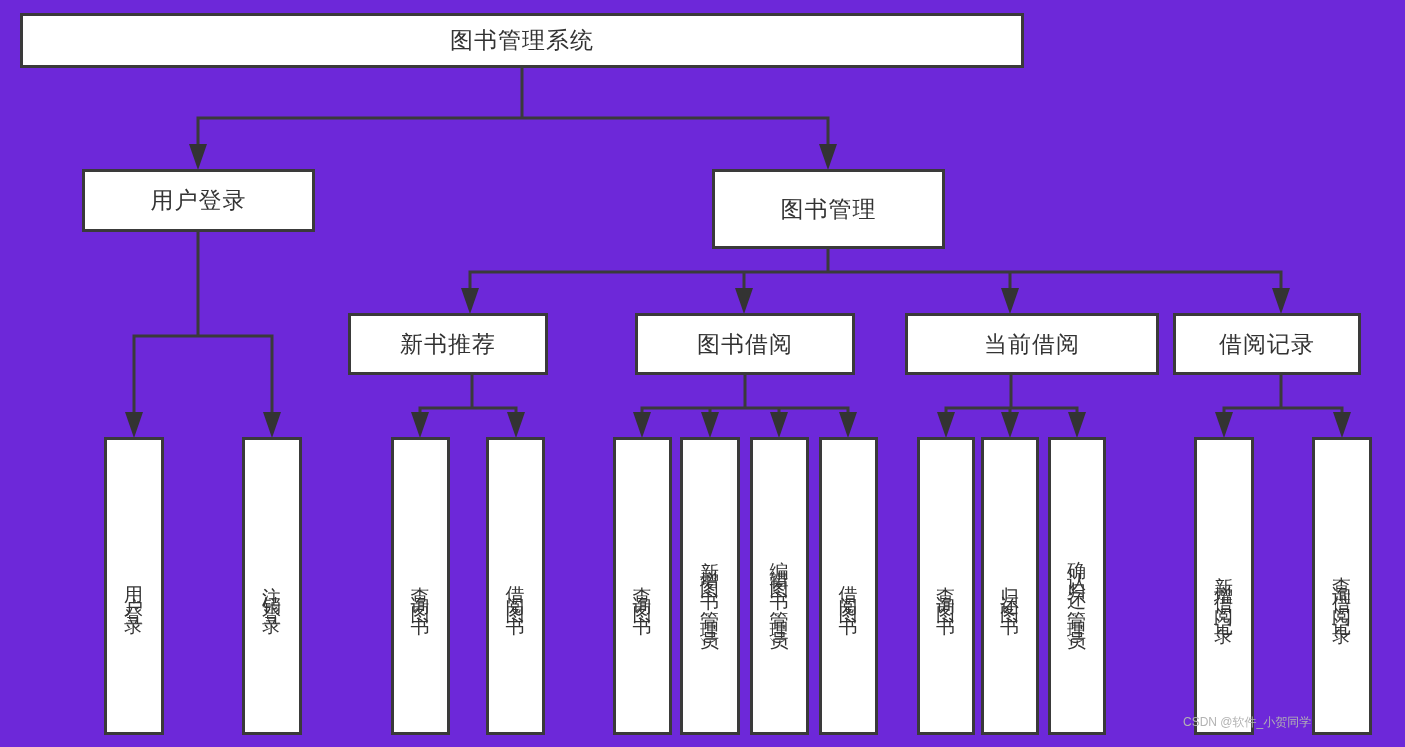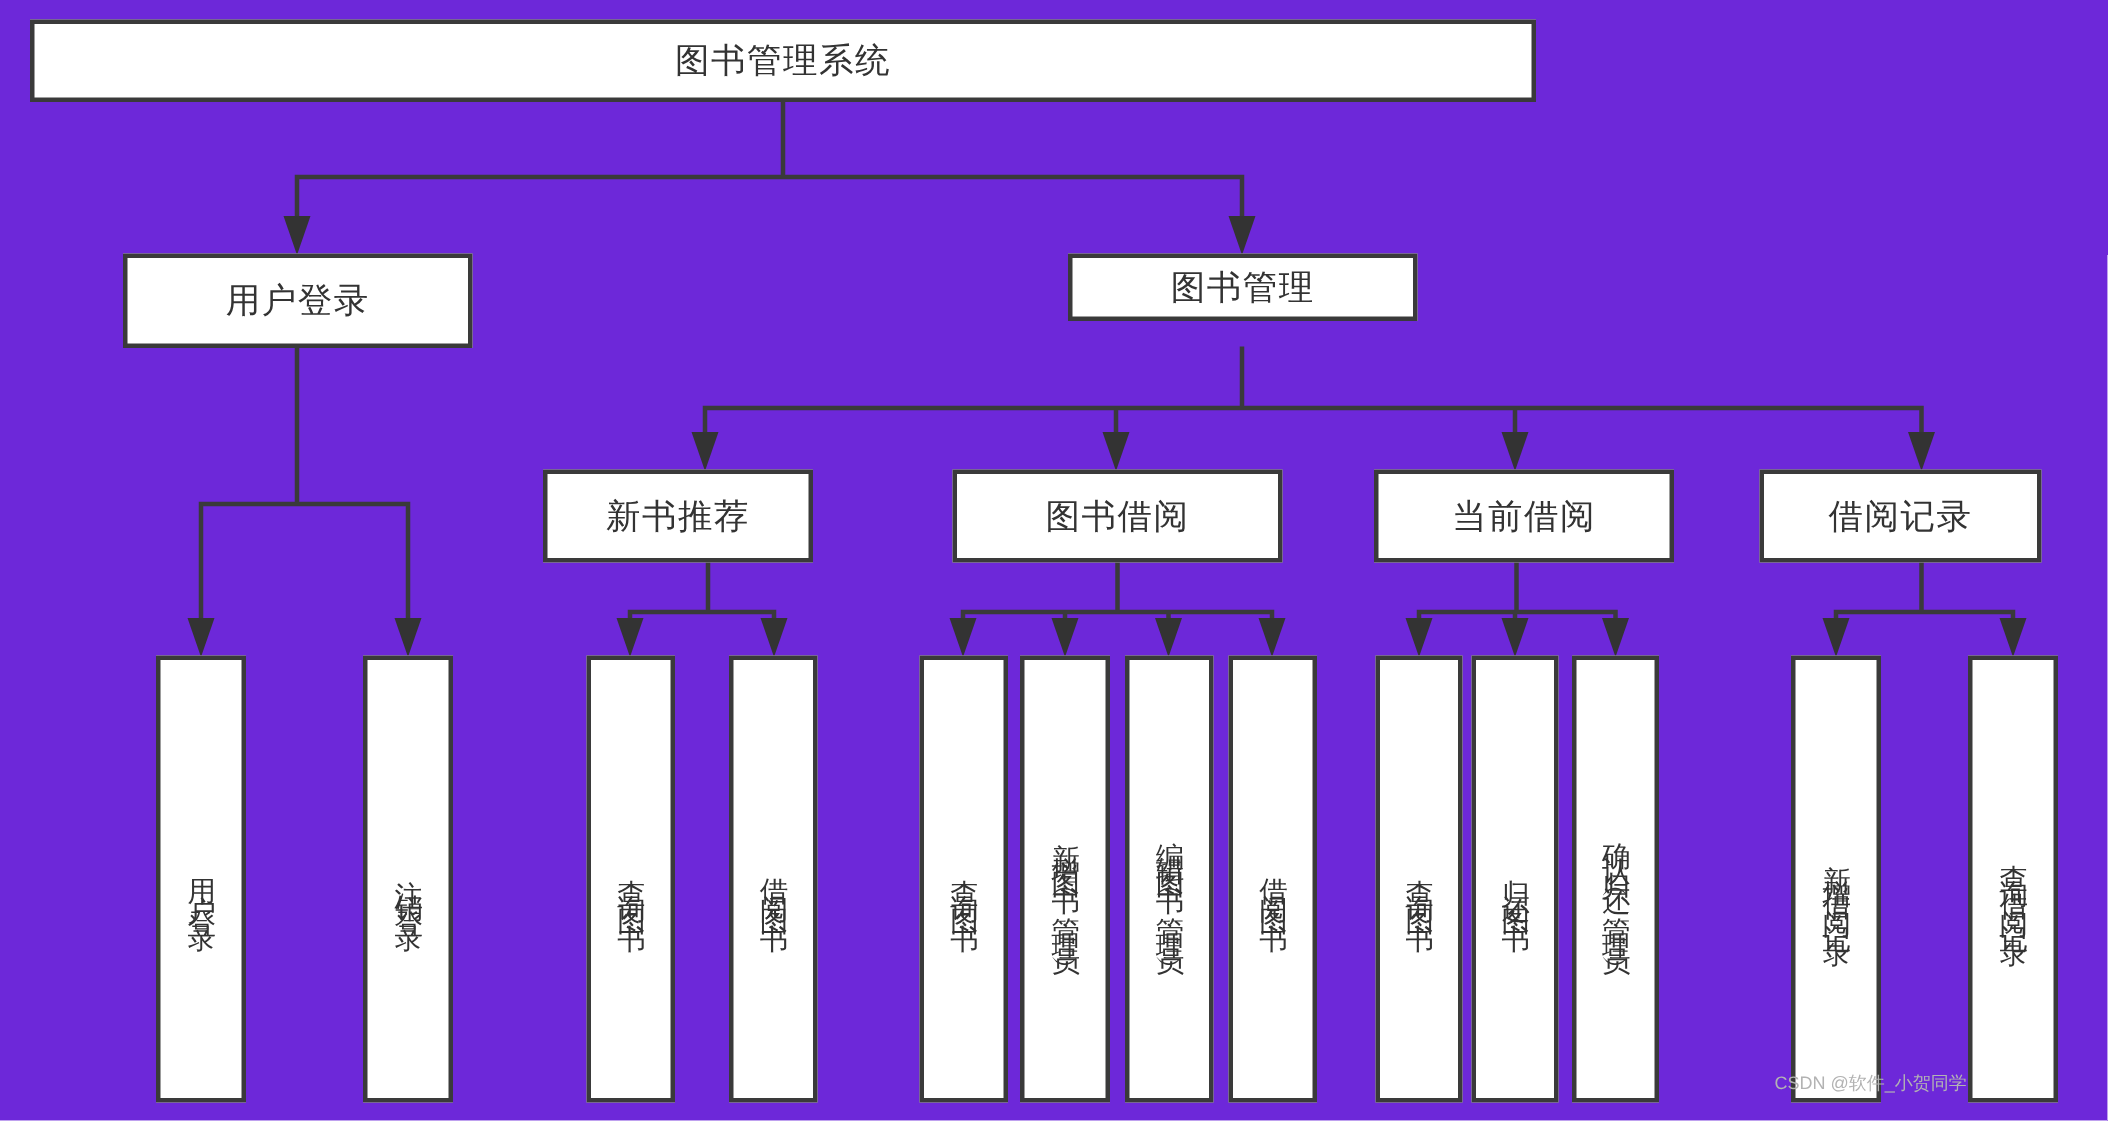--- a/index.html
+++ b/index.html
@@ -120,31 +120,31 @@
     </g>
   </svg>
 
   <div class="hbox" style="left:20px; top:13px; width:1004px; height:55px;">
     <span>图书管理系统</span>
   </div>
 
   <div class="hbox" style="left:82px; top:169px; width:233px; height:63px;">
     <span>用户登录</span>
   </div>
-  <div class="hbox" style="left:712px; top:169px; width:233px; height:45px;">
+  <div class="hbox" style="left:712px; top:169px; width:233px; height:80px;">
     <span>图书管理</span>
   </div>
 
-  <div class="hbox" style="left:362px; top:313px; width:180px; height:62px;">
+  <div class="hbox" style="left:348px; top:313px; width:200px; height:62px;">
     <span>新书推荐</span>
   </div>
   <div class="hbox" style="left:635px; top:313px; width:220px; height:62px;align-items:center;">
     <span>图书借阅</span>
   </div>
-  <div class="hbox" style="left:905px; top:313px; width:200px; height:62px;margin-left:11px;">
+  <div class="hbox" style="left:905px; top:313px; width:254px; height:62px;">
     <span>当前借阅</span>
   </div>
   <div class="hbox" style="left:1173px; top:313px; width:188px; height:62px;">
     <span>借阅记录</span>
   </div>
 
   <div class="vbox" style="left:104px; width:60px;">
     <span class="vtext">用户登录</span>
   </div>
   <div class="vbox" style="left:242px; width:60px;">

